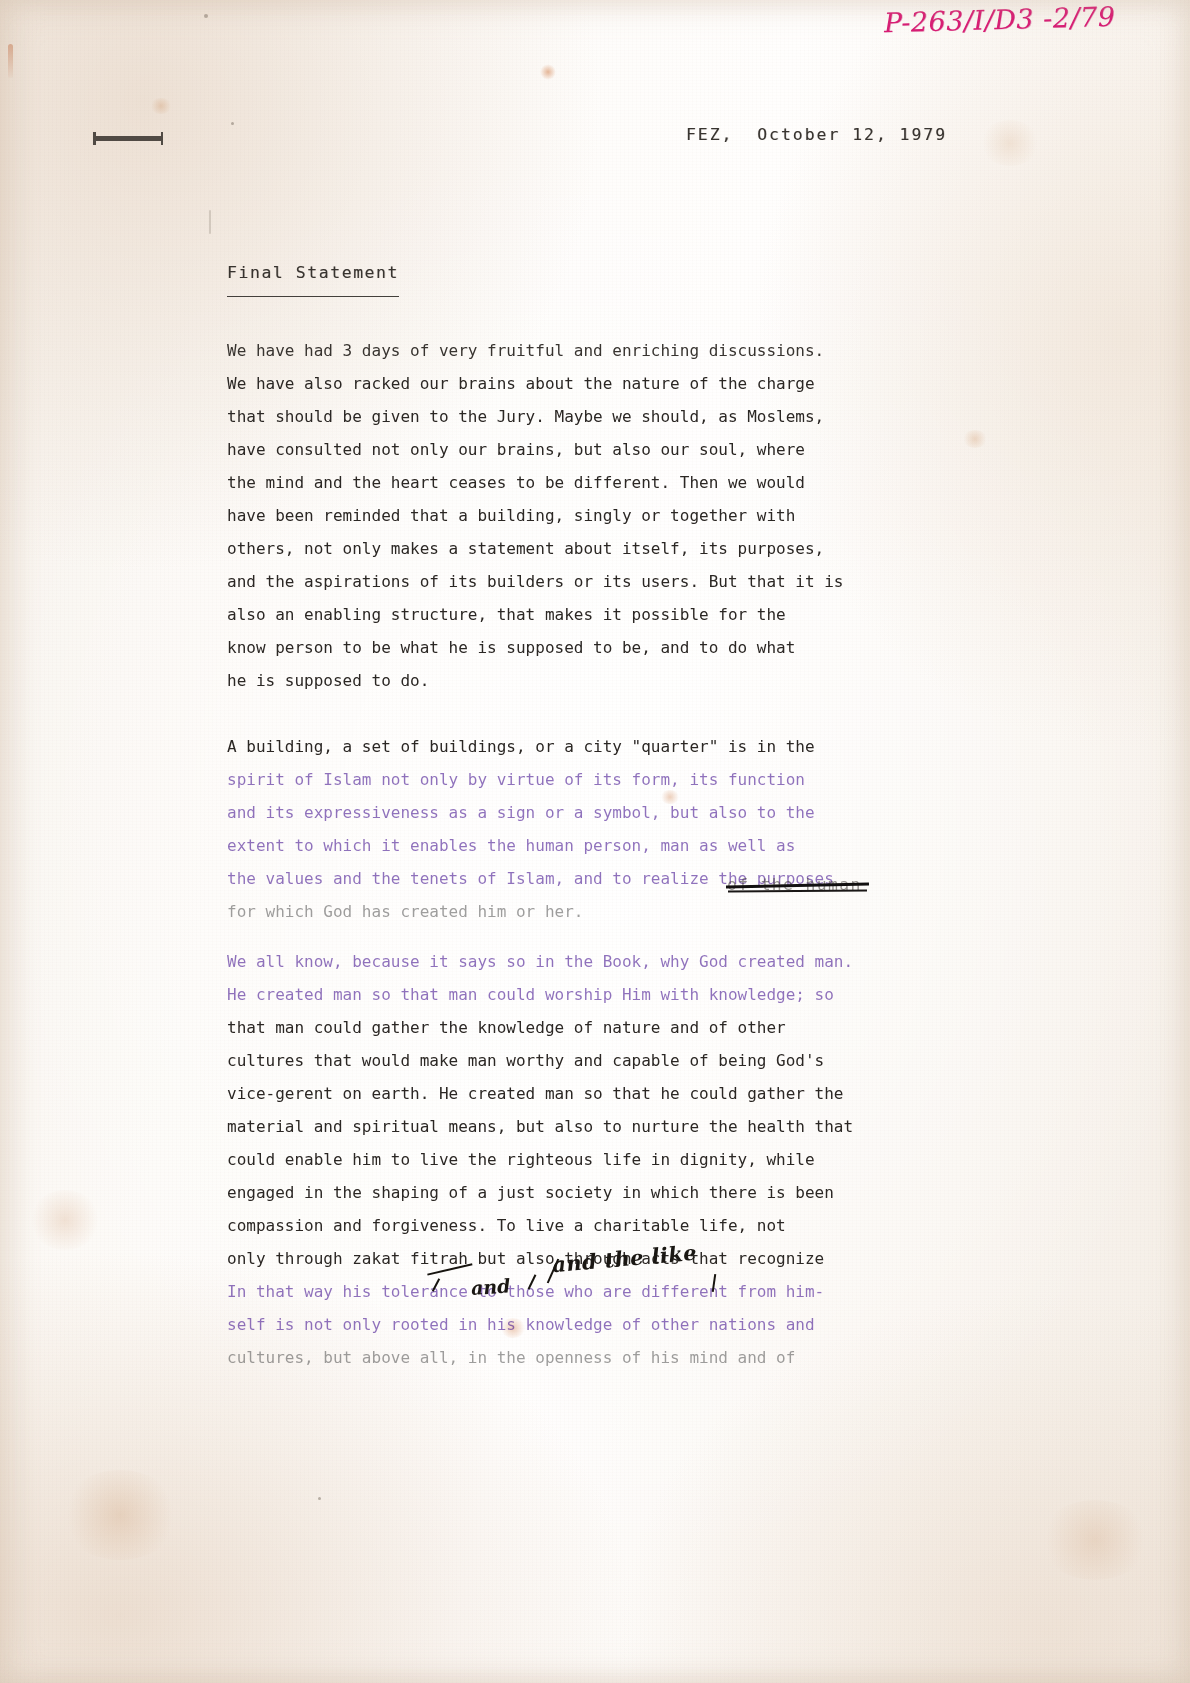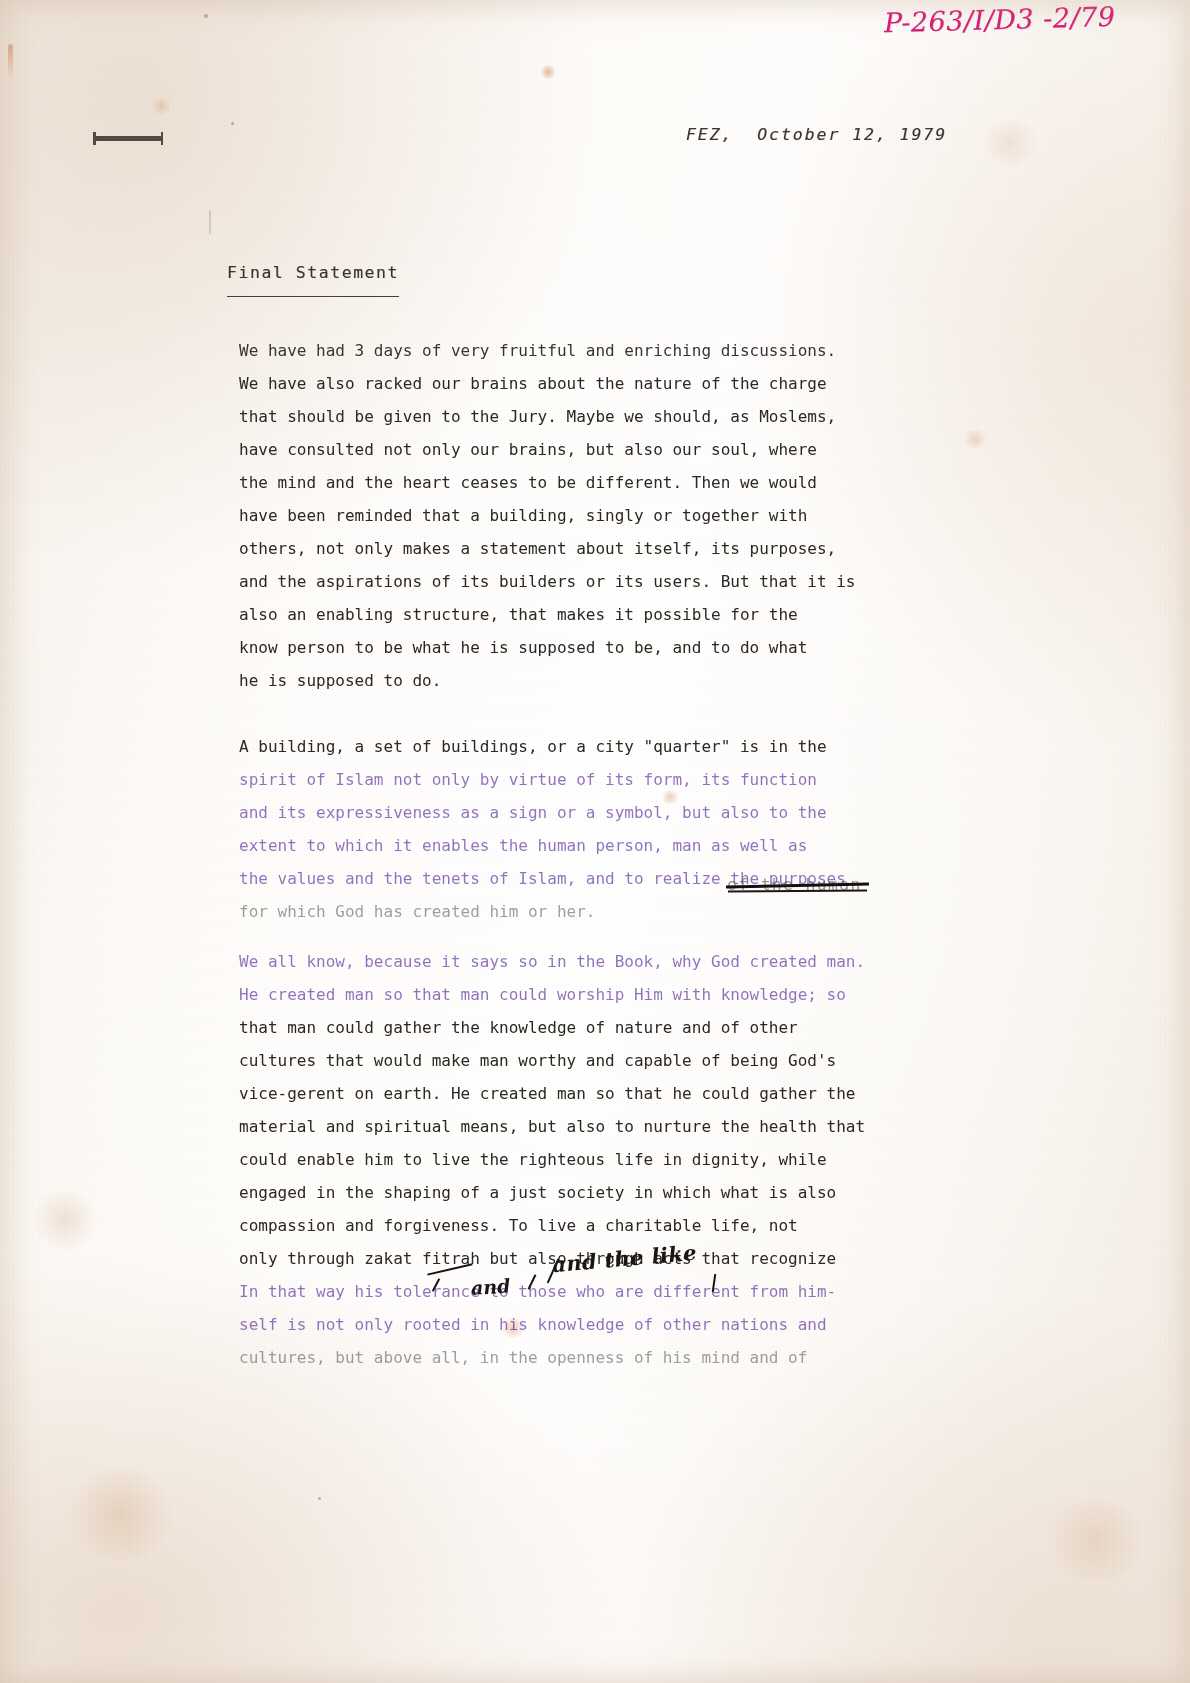--- a/index.html
+++ b/index.html
@@ -75,34 +75,33 @@
 
   
   .faint  { opacity: 0.62; color: #4c1d95; }
   .fainter{ opacity: 0.50; color: #404040; }
   .strong { opacity: 0.95; color: #2e2a26; }
 
   #date-line {
     left: 686px;
     top: 125px;
     letter-spacing: 2.0px;
-    font-style: italic;
   }
 
   #doc-title {
     left: 227px;
     top: 263px;
     letter-spacing: 1.6px;
   }
   #doc-title .u {
     border-bottom: 1.4px solid #3a3632;
     padding-bottom: 14px;
   }
 
-  .para { position: absolute; left: 239px; }
+  .para { position: absolute; left: 227px; }
   .para .line { display: block; height: 33px; line-height: 33px; }
 
   #para-1 { top: 334px; }
   #para-2 { top: 730px; }
   #para-3 { top: 945px; }
 
   
   .hand {
     position: absolute;
     font-family: "DejaVu Serif", serif;
@@ -314,21 +313,21 @@
     </div>
 
     <div class="para" id="para-3">
       <span class="line faint">We all know, because it says so in the Book, why God created man.</span>
       <span class="line faint">He created man so that man could worship Him with knowledge; so</span>
       <span class="line">that man could gather the knowledge of nature and of other</span>
       <span class="line">cultures that would make man worthy and capable of being God's</span>
       <span class="line">vice-gerent on earth. He created man so that he could gather the</span>
       <span class="line">material and spiritual means, but also to nurture the health that</span>
       <span class="line">could enable him to live the righteous life in dignity, while</span>
-      <span class="line">engaged in the shaping of a just society in which what is also</span>
+      <span class="line">engaged in the shaping of a just society in which there is been</span>
       <span class="line">compassion and forgiveness.  To live a charitable life, not</span>
       <span class="line">only through zakat fitrah  but also through acts that recognize</span>
       <span class="line faint">In that way his tolerance to those who are different from him-</span>
       <span class="line faint">self is not only rooted in his knowledge of other nations and</span>
       <span class="line fainter">cultures, but above all, in the openness of his mind and of</span>
     </div>
 
     <div id="strikeout-block">of the human</div>
     <div id="strikeout-bar-1"></div>
     <div id="strikeout-bar-2"></div>

